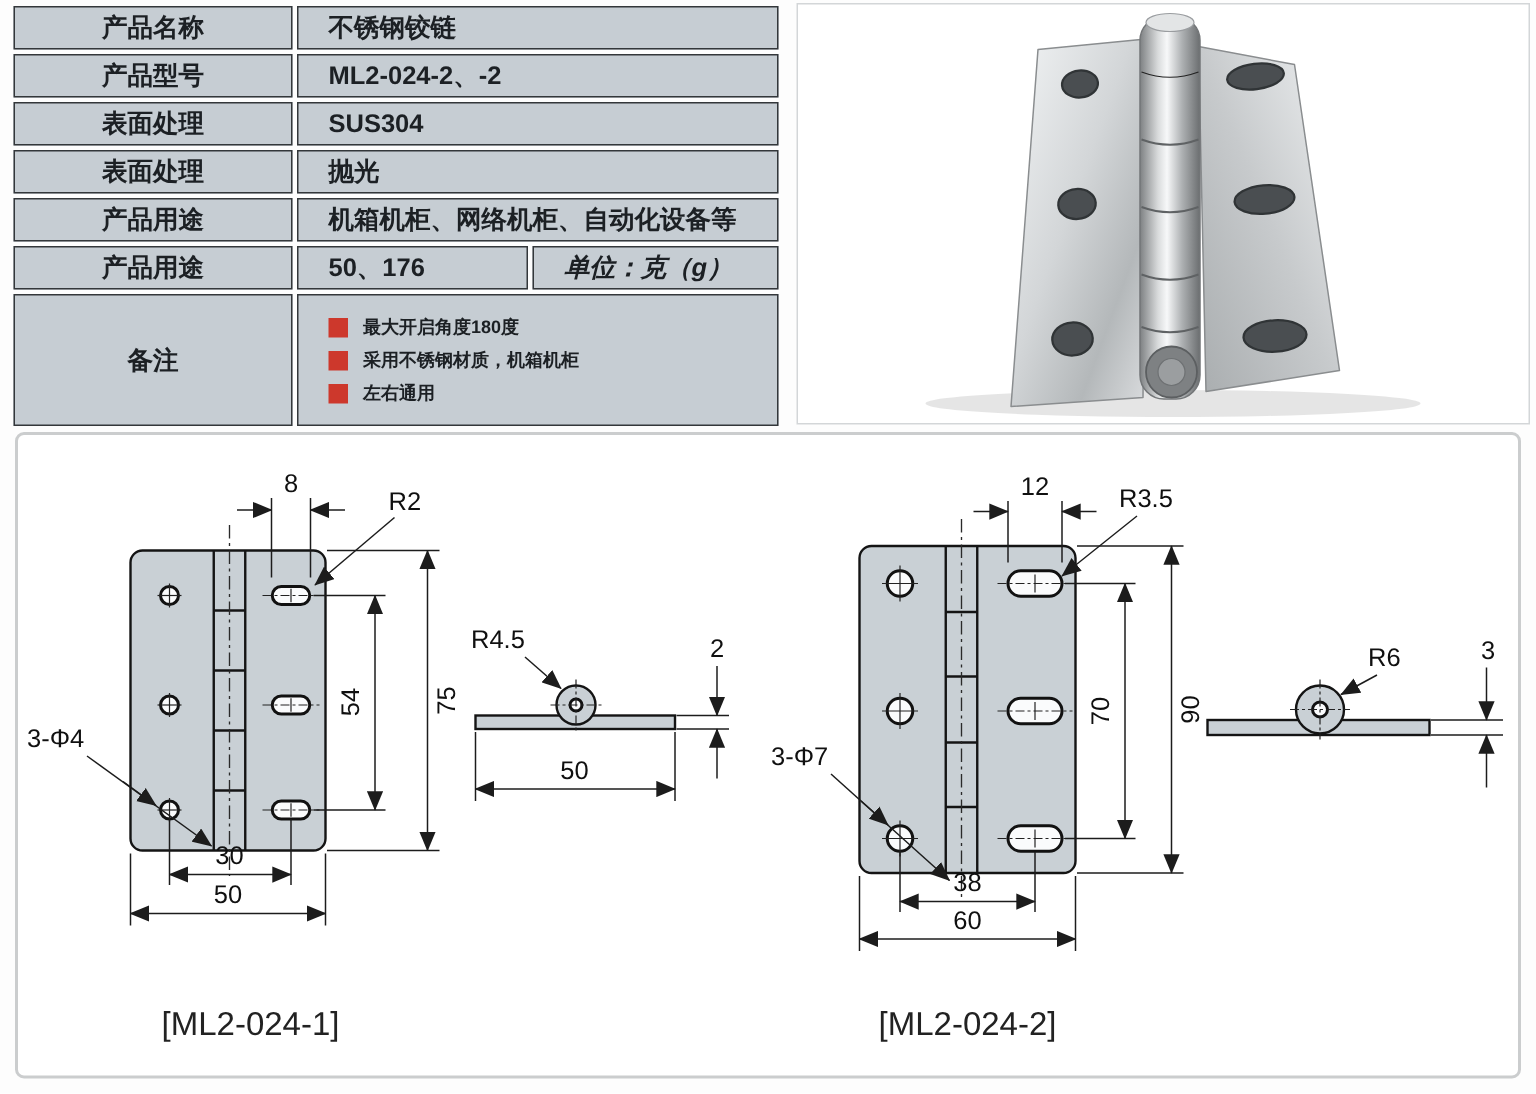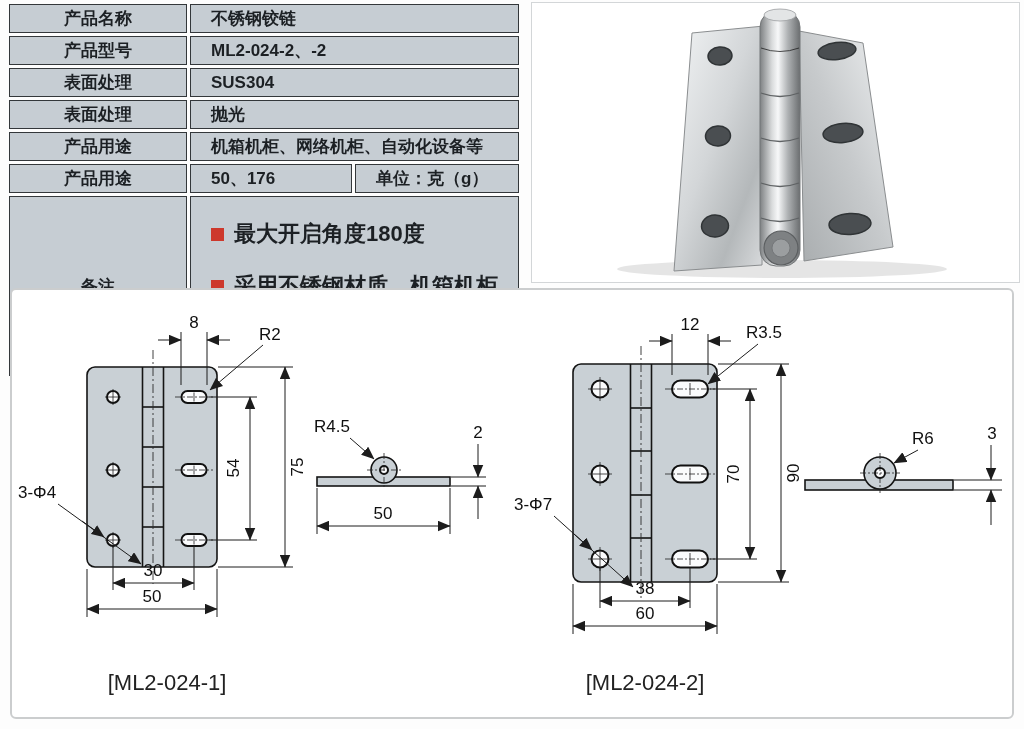--- a/index.html
+++ b/index.html
@@ -12,23 +12,23 @@
   
   .top-section{position:absolute;left:6px;top:1px;width:516px;height:284px;}
   table.spec{border-collapse:separate;border-spacing:3px;width:516px;}
   table.spec td{
     background:#c6cdd3;border:1px solid #33373a;
     font-size:17px;font-weight:600;color:#1c2024;
     padding:0 20px;vertical-align:middle;white-space:nowrap;
   }
   td.lbl{text-align:center;width:144px;height:27px;}
   td.val{text-align:left;padding-left:14px;}
-  td.unit{width:122px;text-align:left;padding-left:10px;}
+  td.unit{width:122px;text-align:left;padding-left:10px;font-style:italic;}
   td.remark-cell{height:86px;}
-  .remark-line{display:flex;align-items:center;margin:22px 0;font-size:22px;font-weight:600;}
+  .remark-line{display:flex;align-items:center;margin:5px 0;font-size:12px;font-weight:600;}
   .bullet{width:13px;height:13px;background:#cd382c;display:inline-block;margin-right:10px;flex:0 0 auto;}
   
   .photo-panel{
     position:absolute;left:531px;top:2px;width:489px;height:281px;
     border:1px solid #d3d6d8;background:#ffffff;box-sizing:border-box;
   }
   
   .draw-panel{
     position:absolute;left:10px;top:288px;width:1004px;height:431px;
     border:2px solid #cbcdce;border-radius:6px;background:#ffffff;box-sizing:border-box;

